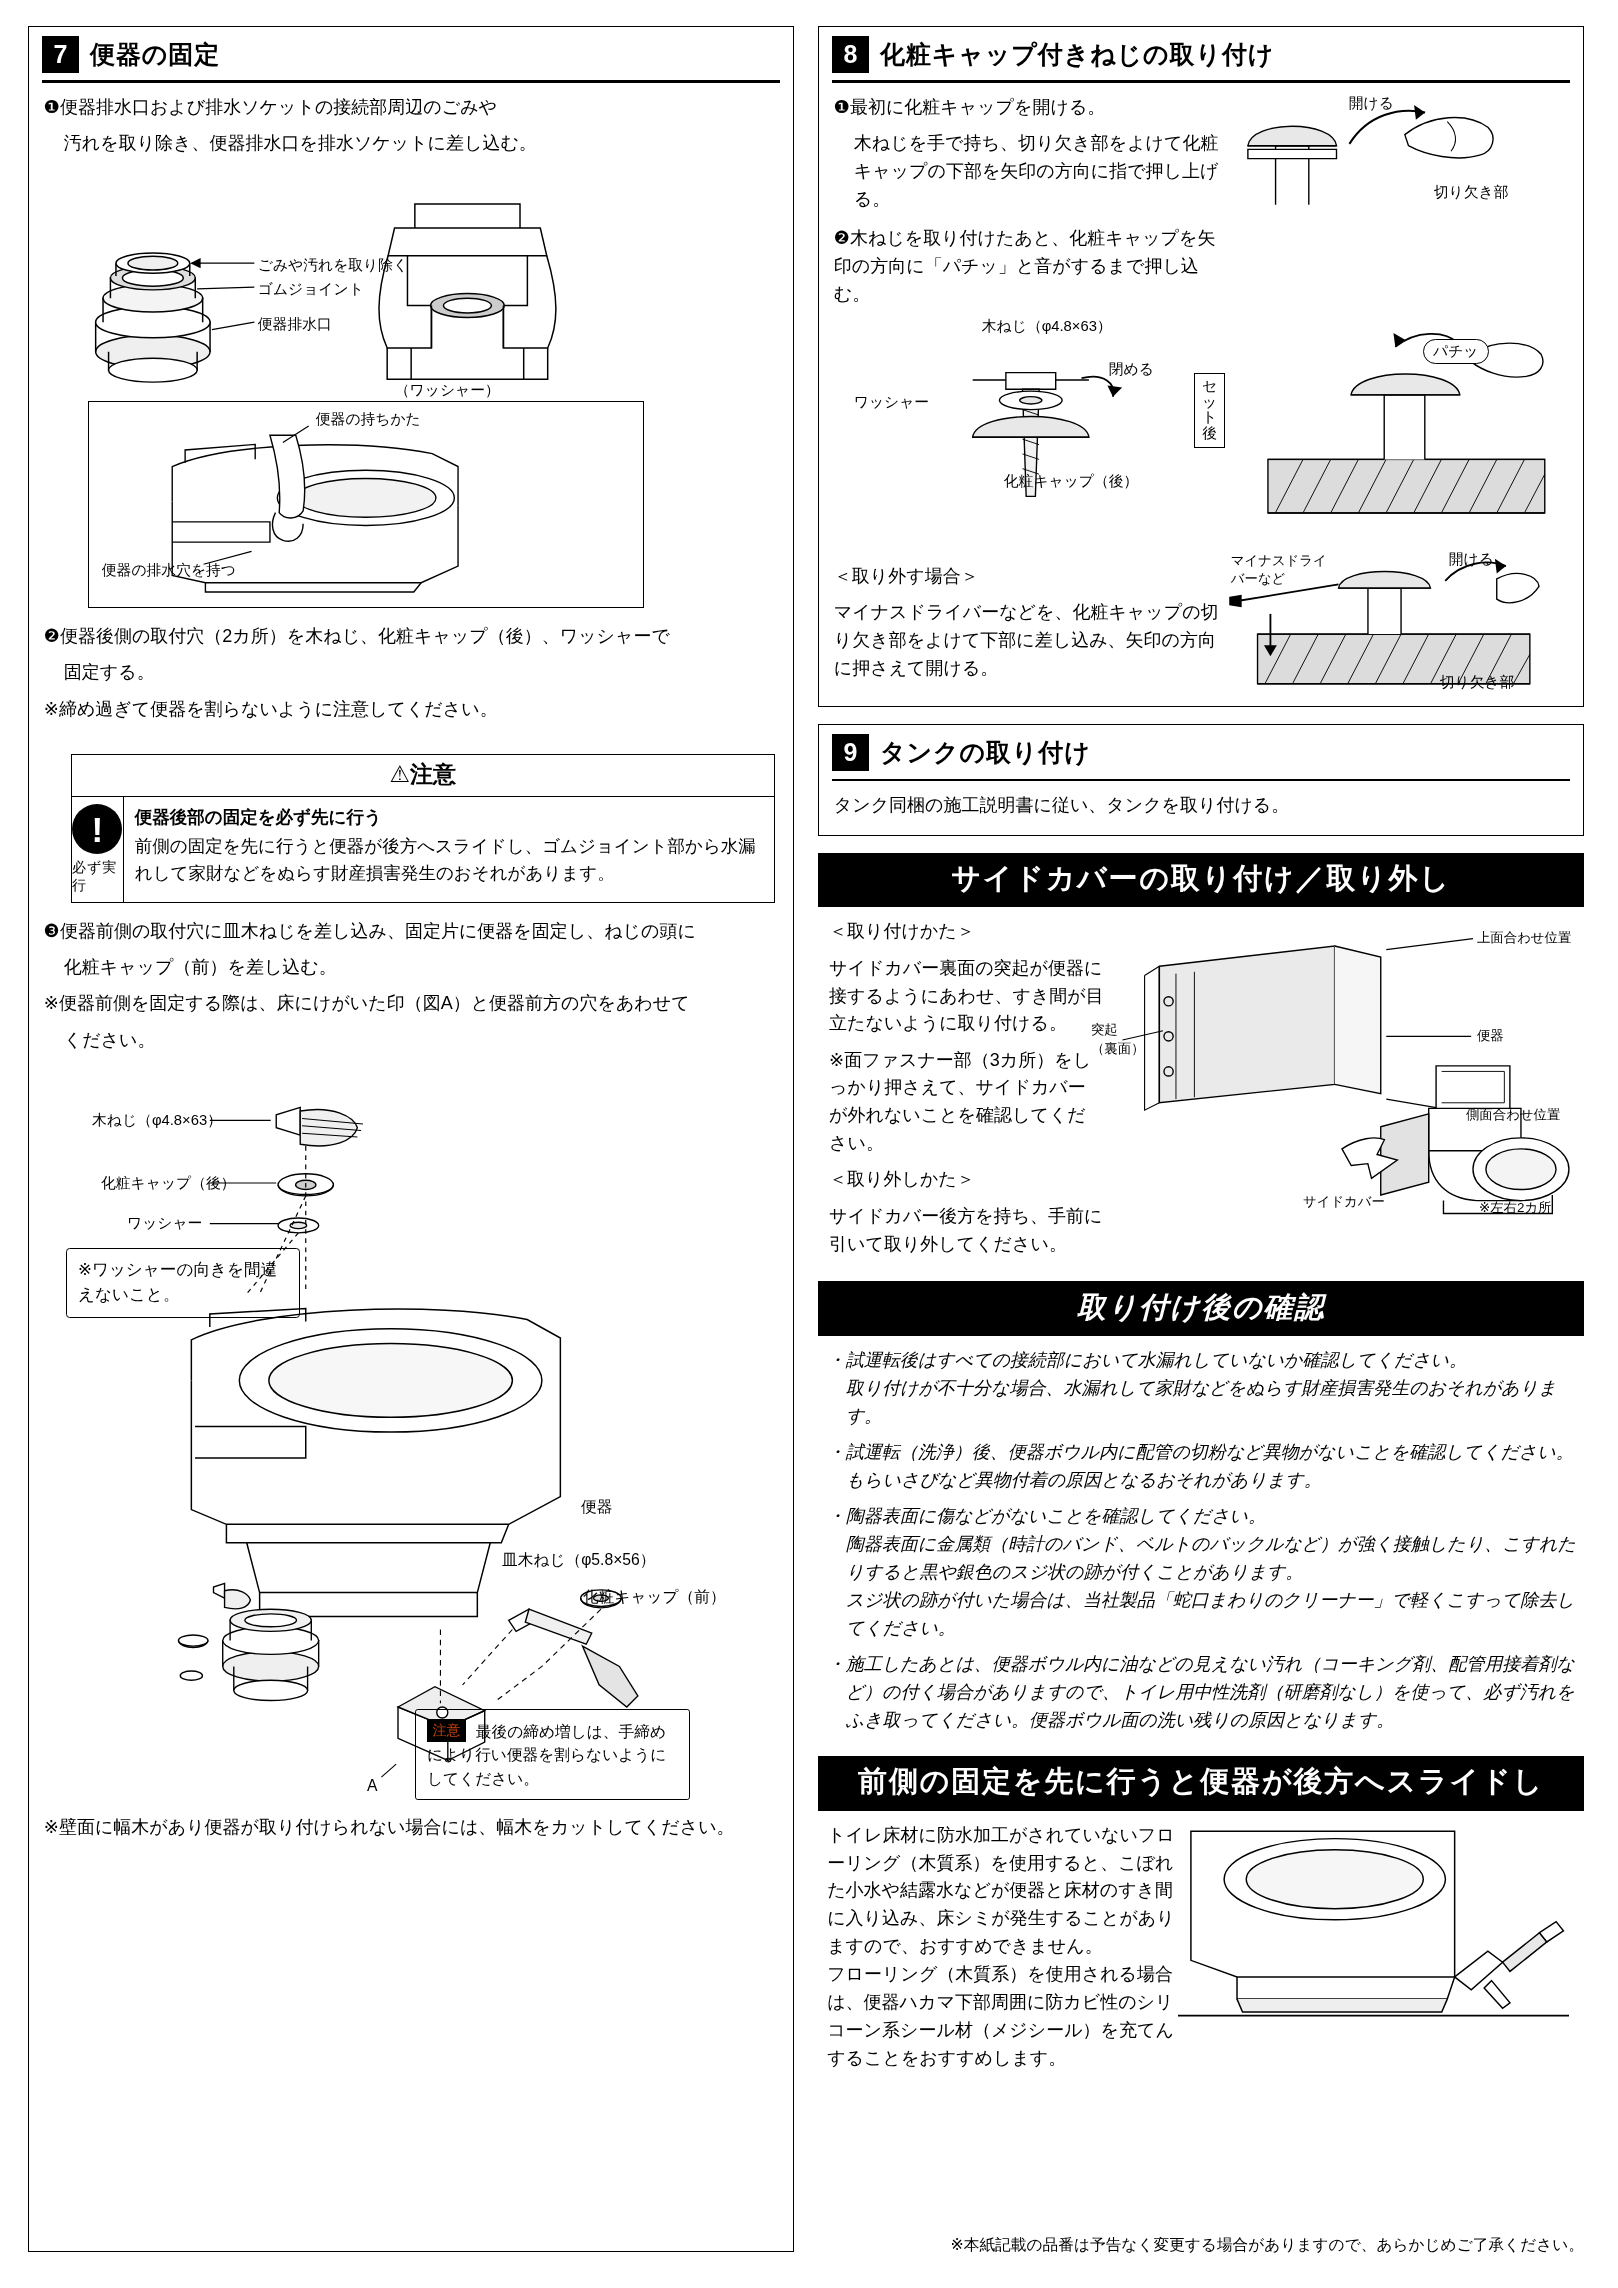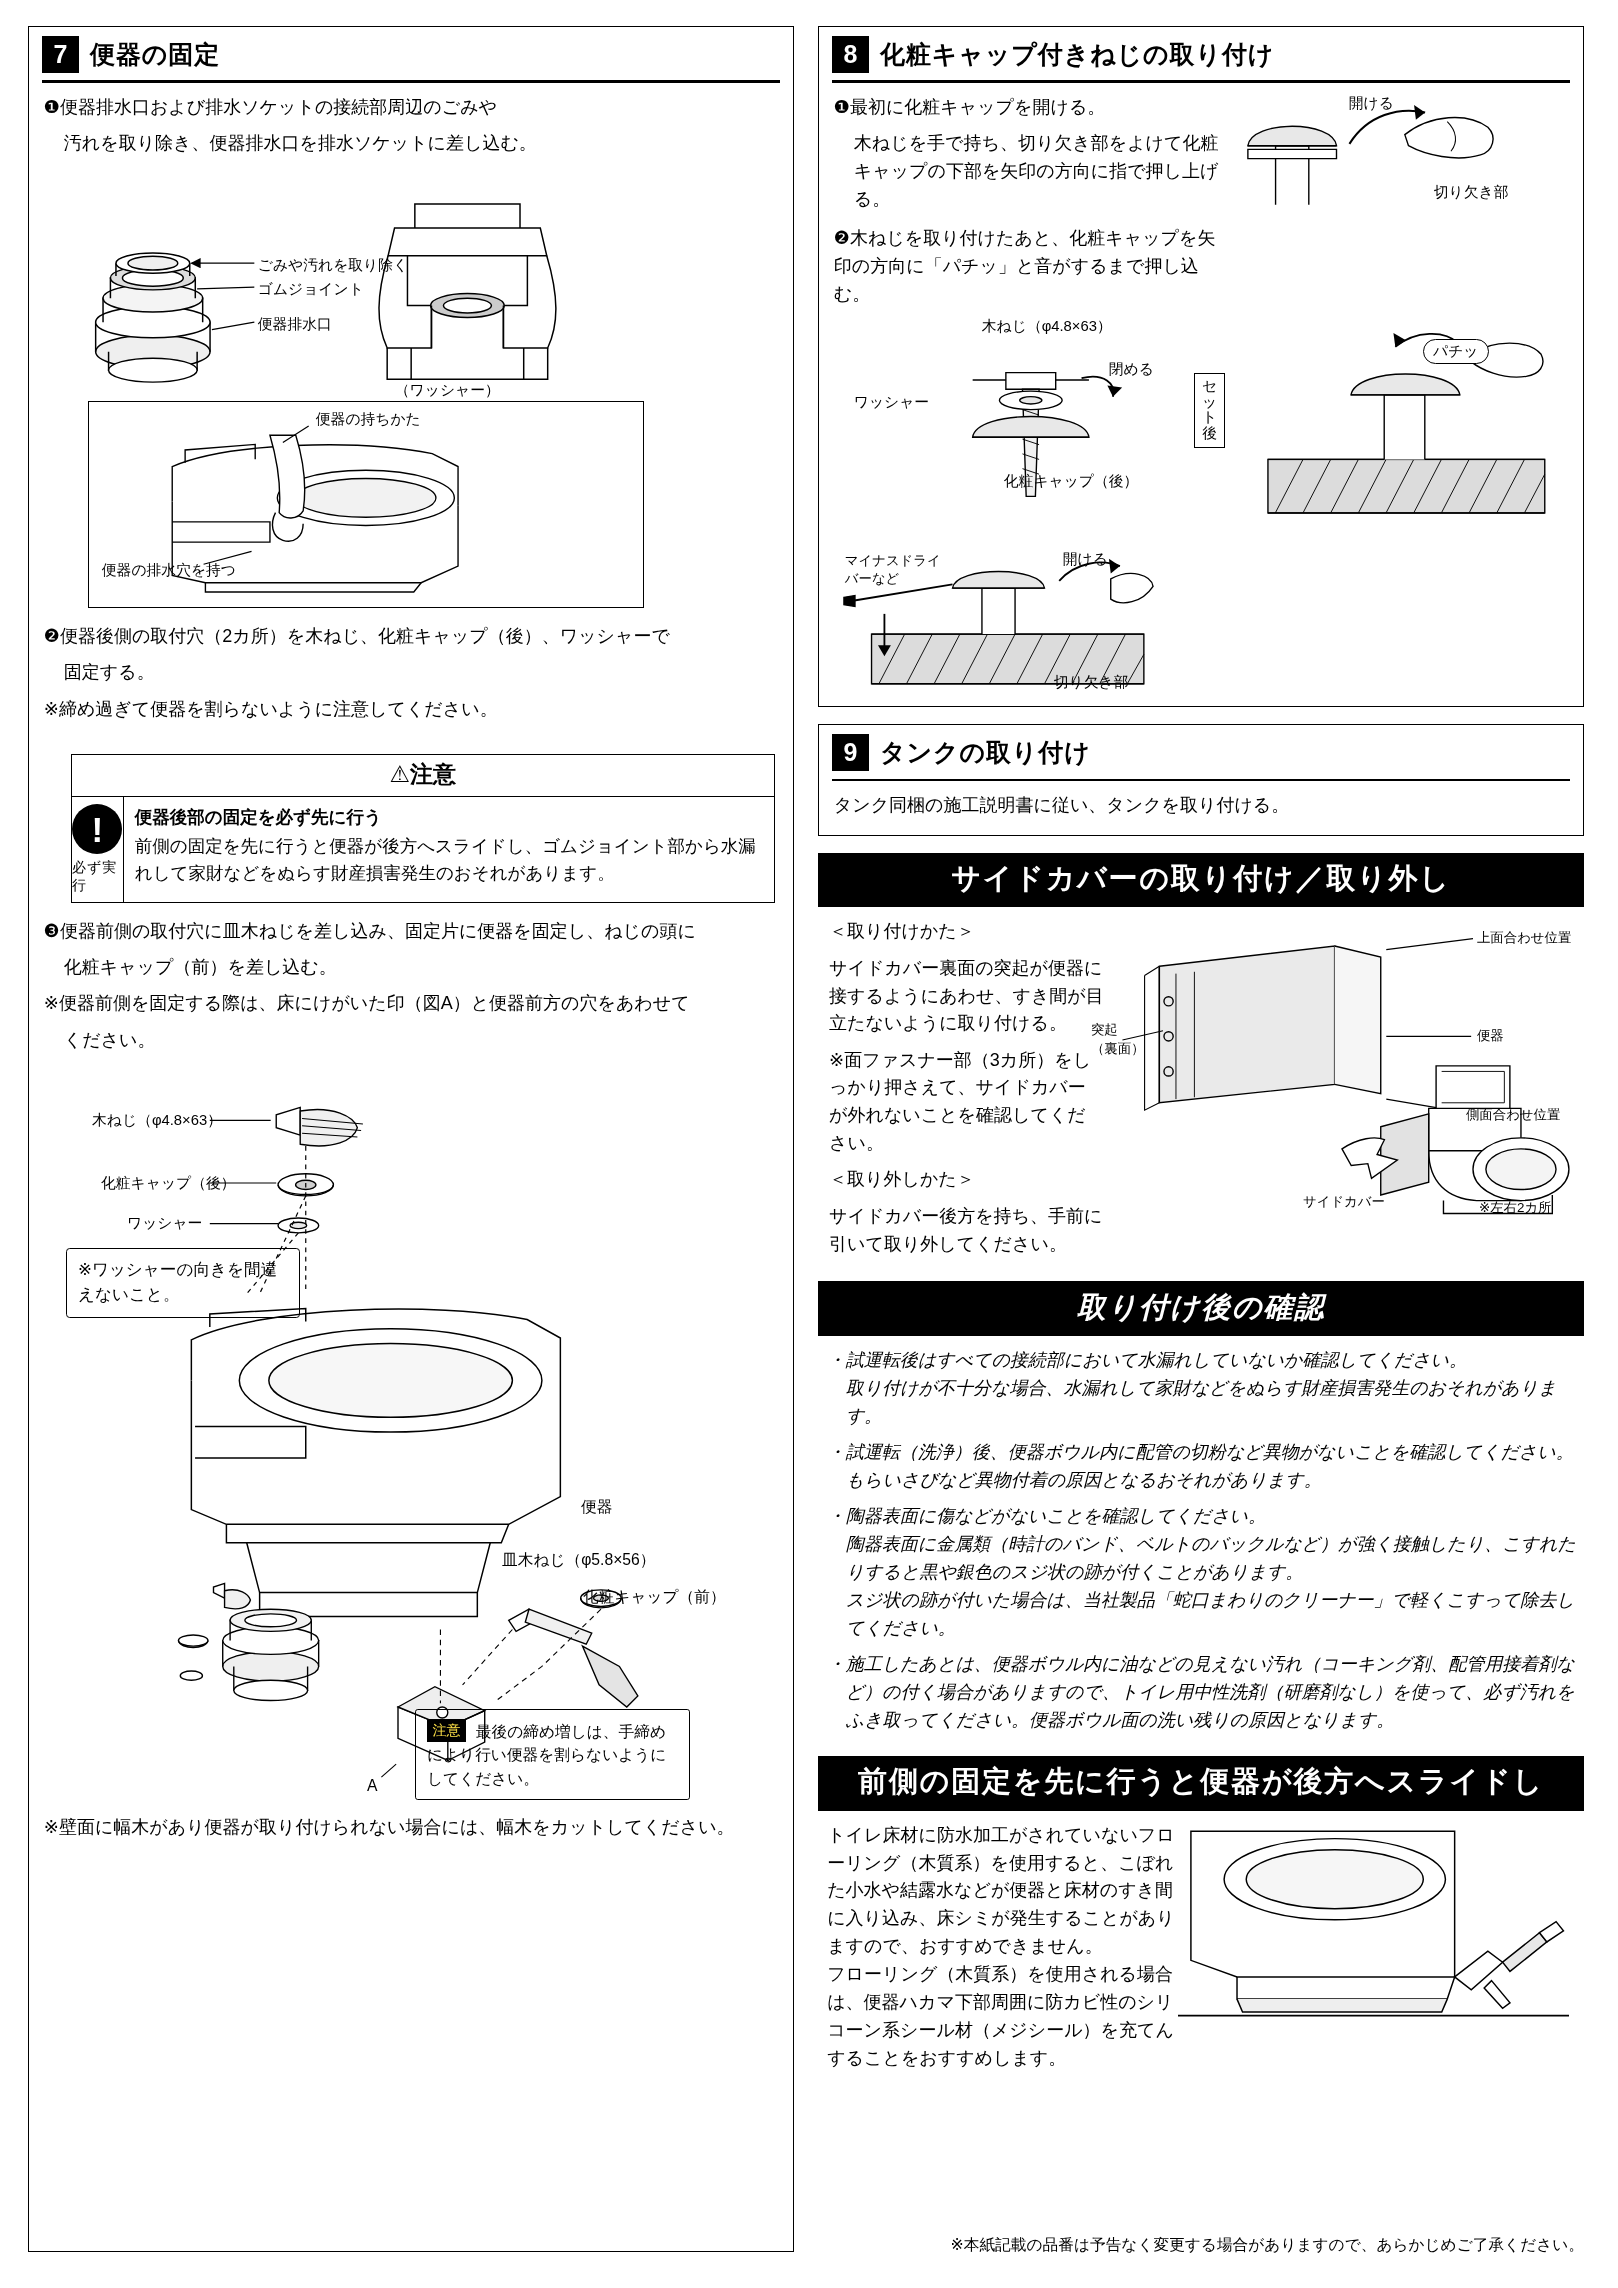--- a/index.html
+++ b/index.html
@@ -38,21 +38,21 @@
   .caution-icon{width:89px;border-right:1.8px solid #000;display:flex;flex-direction:column;
                 align-items:center;justify-content:center;padding:7.4px 0;}
   .excl{width:50px;height:50px;border-radius:50%;background:#000;color:#fff;font-size:35px;font-weight:bold;
         display:flex;align-items:center;justify-content:center;line-height:1;}
   .caution-icon .lbl{font-size:14px;margin-top:4.6px;letter-spacing:0.9px;}
   .caution-text{padding:7.4px 11px;font-size:17.5px;line-height:1.5;}
   .caution-text .ct-head{font-weight:bold;margin-bottom:2.8px;}
 
   
   .notebox{position:absolute;border:1.8px solid #000;border-radius:2.8px;font-size:15.7px;line-height:1.5;padding:9.2px 11px;}
-  .note-tag{display:inline-block;background:#000;color:#fde047;font-size:14px;padding:0.9px 5.5px;margin-right:5.5px;vertical-align:1.8px;}
+  .note-tag{display:inline-block;background:#000;color:#c2410c;font-size:14px;padding:0.9px 5.5px;margin-right:5.5px;vertical-align:1.8px;}
 
   
   .dashbox{border:1.8px solid #000;border-radius:3.7px;padding:9.2px 11px;font-size:16.6px;line-height:1.5;}
 
   ul.bullets{list-style:none;margin:0;padding:0;}
   ul.bullets > li{display:flex;margin-bottom:8.3px;}
   ul.bullets > li .dot{width:18.5px;flex:0 0 18.5px;}
   ul.bullets > li .txt{flex:1;}
 
   .fig{position:relative;}
@@ -363,20 +363,24 @@
         <div class="cap" style="left:148px;top:-3.7px;">木ねじ（φ4.8×63）</div>
         <div class="cap" style="left:275px;top:39px;">閉める</div>
         <div class="cap" style="left:20px;top:72px;">ワッシャー</div>
         <div class="cap" style="left:170px;top:151px;">化粧キャップ（後）</div>
         <div class="cap" style="left:589px;top:18.5px;border:1.3px solid #000;border-radius:13px;padding:1.8px 9.2px;background:#fff;">パチッ</div>
         <div style="position:absolute;left:360px;top:52px;width:24px;font-size:14.8px;line-height:1.05;
                     border:1.3px solid #000;padding:5.5px 2.8px;text-align:center;">セット後</div>
       </div>
 
       <div style="display:flex;padding:3.7px 14.8px 13px 14.8px;">
+        <div style="width:386px;">
+          <p class="para" style="margin-top:7.4px;">＜取り外す場合＞</p>
+          <p class="para">マイナスドライバーなどを、化粧キャップの切り欠き部をよけて下部に差し込み、矢印の方向に押さえて開ける。</p>
+        </div>
         <div class="fig" style="width:332px;">
           <svg width="329" height="138" viewBox="0 0 356 150">
             <g fill="none" stroke="#000" stroke-width="1.5">
               <rect x="40" y="86" width="296" height="54" fill="#dcdcdc"></rect>
               <path d="M40 86 L336 86 M40 140 L336 140"></path>
               <g stroke-width="1">
                 <path d="M48 140 L76 86 M78 140 L106 86 M108 140 L136 86 M138 140 L166 86
                          M168 140 L196 86 M198 140 L226 86 M228 140 L256 86 M258 140 L286 86
                          M288 140 L316 86 M318 140 L336 108"></path>
               </g>

